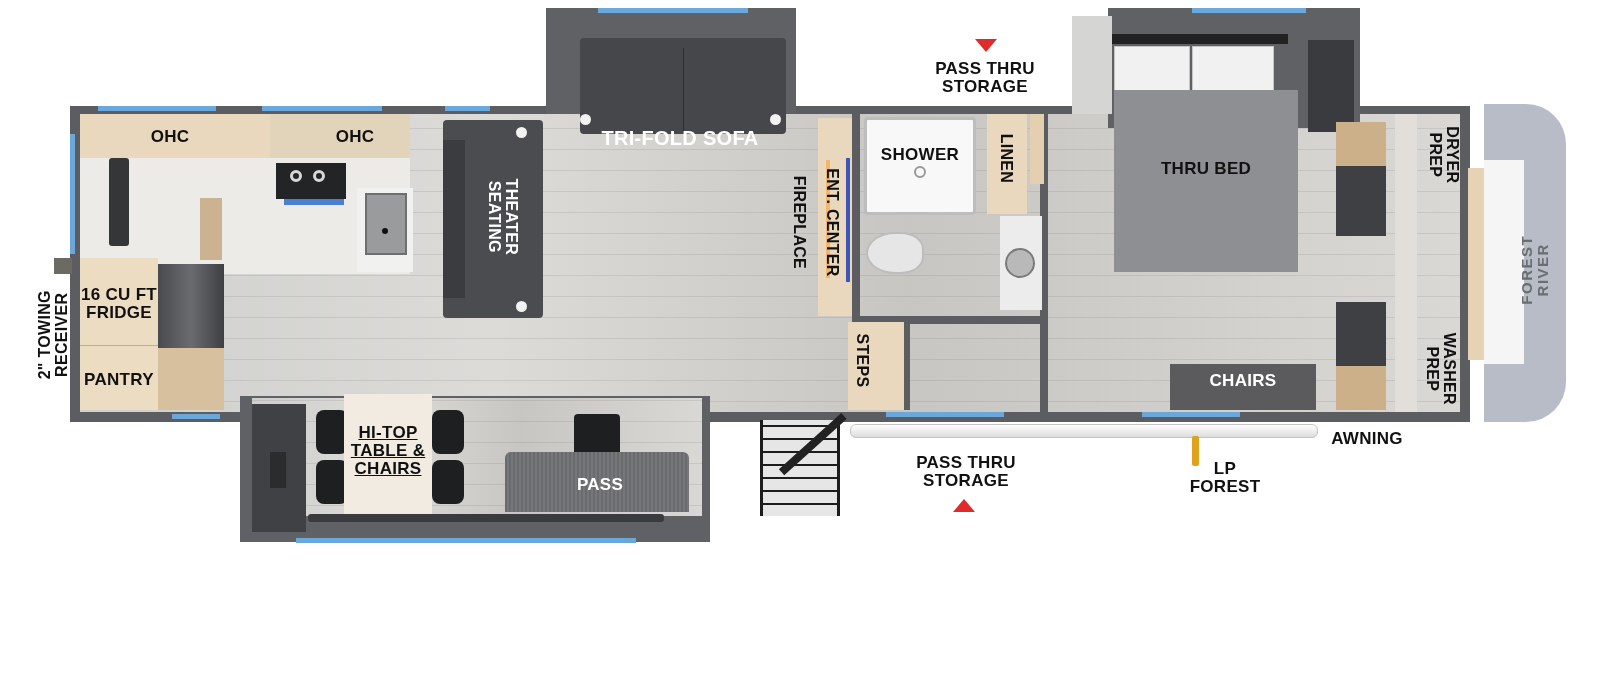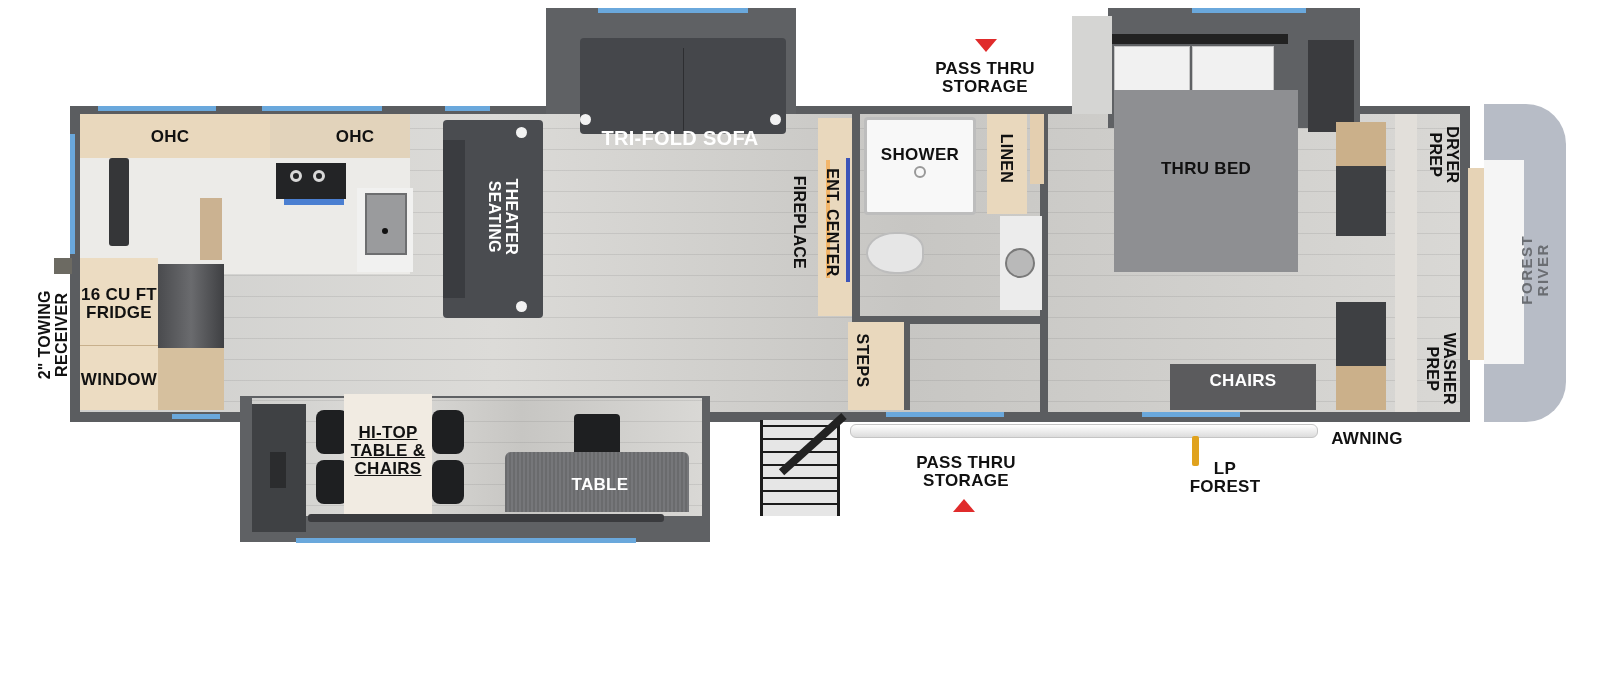--- a/index.html
+++ b/index.html
@@ -59,21 +59,21 @@
 
   <div class="dark" style="left:109px;top:158px;width:20px;height:88px;border-radius:3px;background:#353638;"></div>
   <div class="wood-dark" style="left:200px;top:198px;width:22px;height:62px;"></div>
 
   <div class="wood" style="left:80px;top:258px;width:78px;height:152px;background:#ecdcc2;"></div>
   <div class="abs" style="left:158px;top:264px;width:66px;height:84px;background:linear-gradient(90deg,#4a4b4e,#6a6b6e 50%,#3f4043);"></div>
   <div class="wood-dark" style="left:158px;top:348px;width:66px;height:62px;background:#d6c09e;"></div>
   <div class="abs" style="left:80px;top:345px;width:78px;height:1px;background:#c8b08c;"></div>
   <div class="label" style="left:80px;top:286px;width:78px;">16 CU FT
 FRIDGE</div>
-  <div class="label" style="left:80px;top:371px;width:78px;">WINDOW</div>
+  <div class="label" style="left:80px;top:371px;width:78px;">PANTRY</div>
 
   <div class="abs" style="left:54px;top:258px;width:18px;height:16px;background:#6c6a62;"></div>
   <div class="label v270" style="left:-6px;top:318px;width:120px;font-size:16px;">2" TOWING
 RECEIVER</div>
 
   <div class="sofa" style="left:443px;top:120px;width:100px;height:198px;"></div>
   <div class="abs" style="left:443px;top:140px;width:22px;height:158px;background:#3a3c40;"></div>
   <div class="abs" style="left:516px;top:127px;width:11px;height:11px;border-radius:50%;background:#f2f2f2;"></div>
   <div class="abs" style="left:516px;top:301px;width:11px;height:11px;border-radius:50%;background:#f2f2f2;"></div>
   <div class="label light v90" style="left:452px;top:200px;width:100px;font-size:16px;">THEATER
@@ -157,21 +157,21 @@
   <div class="chair" style="left:316px;top:460px;width:32px;height:44px;"></div>
   <div class="chair" style="left:432px;top:410px;width:32px;height:44px;"></div>
   <div class="chair" style="left:432px;top:460px;width:32px;height:44px;"></div>
   <div class="abs" style="left:344px;top:394px;width:88px;height:120px;background:#f1ebe2;"></div>
   <div class="label" style="left:344px;top:424px;width:88px;text-decoration:underline;">HI-TOP
 TABLE &amp;
 CHAIRS</div>
 
   <div class="chair" style="left:574px;top:414px;width:46px;height:42px;border-radius:4px;"></div>
   <div class="abs" style="left:505px;top:452px;width:184px;height:60px;background:repeating-linear-gradient(90deg,#6a6b6d 0 2px,#76777a 2px 4px);border-radius:6px 6px 0 0;"></div>
-  <div class="label light" style="left:560px;top:476px;width:80px;">TABLE</div>
+  <div class="label light" style="left:560px;top:476px;width:80px;">PASS</div>
 
   <div class="abs" style="left:308px;top:514px;width:356px;height:8px;background:#3a3b3e;border-radius:3px;"></div>
 
   <div class="abs" style="left:760px;top:420px;width:80px;height:96px;background:repeating-linear-gradient(0deg,#e6e6e6 0 11px,#1c1c1c 11px 13px);border-left:3px solid #1c1c1c;border-right:3px solid #1c1c1c;box-sizing:border-box;"></div>
   <div class="abs" style="left:760px;top:412px;width:84px;height:8px;background:#222;transform:rotate(-42deg);transform-origin:right center;"></div>
 
   <div class="abs" style="left:850px;top:424px;width:466px;height:12px;background:linear-gradient(180deg,#ffffff,#dcdcdc);border:1px solid #c4c4c4;border-radius:6px;"></div>
   <div class="label" style="left:1322px;top:430px;width:90px;">AWNING</div>
 
   <div class="win" style="left:886px;top:412px;width:118px;height:5px;"></div>

